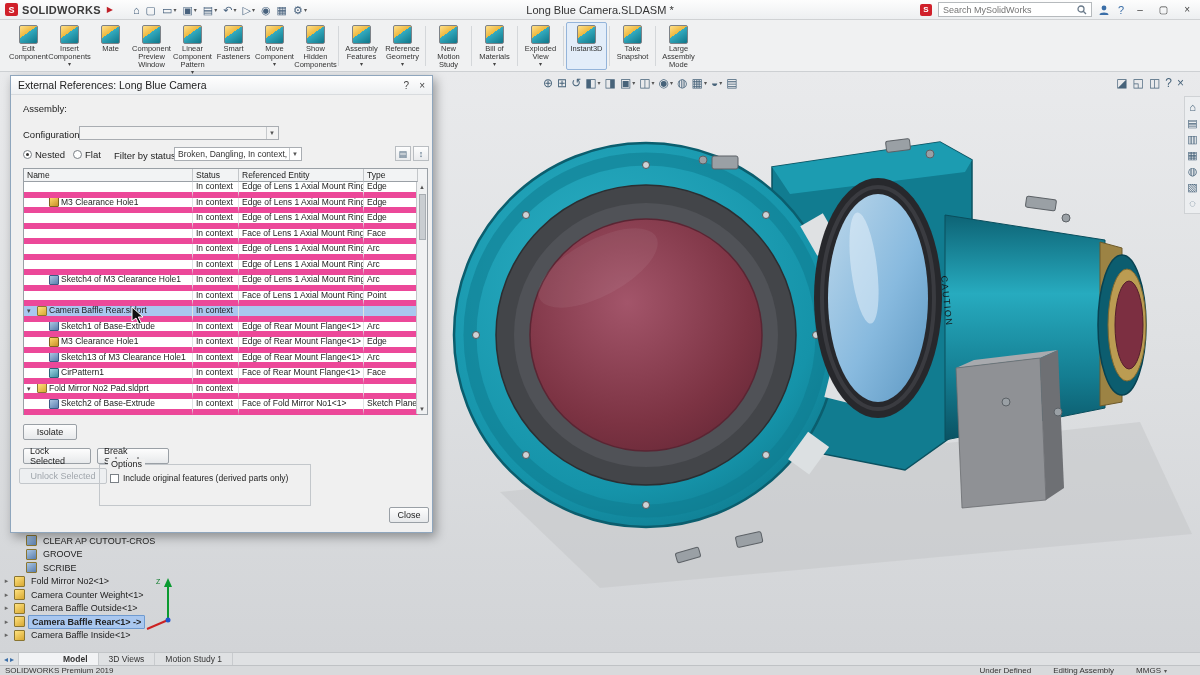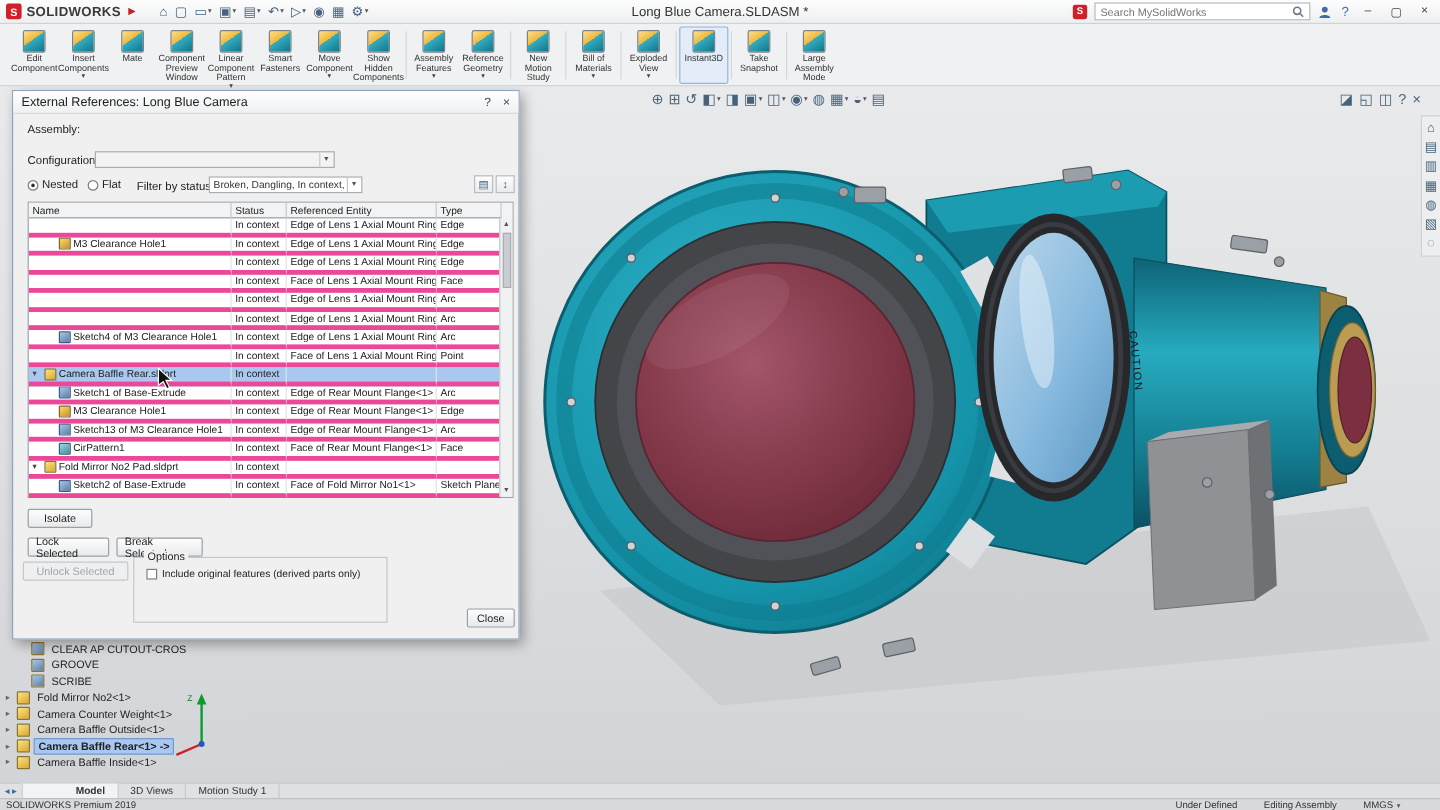--- a/index.html
+++ b/index.html
@@ -9,21 +9,21 @@
   .titlebar{position:absolute;top:0;left:0;right:0;height:20px;background:linear-gradient(#fdfdfd,#edeff1);border-bottom:1px solid #d0d2d4;display:flex;align-items:center;padding:0 5px;gap:4px;z-index:40;}
   .logo-badge{width:13px;height:13px;background:#d0202a;color:#fff;font-weight:bold;font-size:9px;display:flex;align-items:center;justify-content:center;border-radius:2px;}
   .logo-text{font-weight:bold;font-size:11px;color:#3a3a3a;letter-spacing:.3px;}
   .menu-arrow{color:#c02028;font-size:8px;margin:0 2px;}
   .qat{display:flex;gap:2px;margin-left:12px;align-items:center;}
   .qicon{font-size:11px;color:#48627e;display:flex;align-items:center;padding:0 2px;line-height:16px;}
   .arrow-sm{font-size:6px;color:#555;margin-left:1px;}
   .tb-title{position:absolute;left:300px;right:300px;text-align:center;font-size:11px;color:#333;pointer-events:none;}
   .tb-right{margin-left:auto;display:flex;align-items:center;gap:6px;z-index:2;}
   .sw-badge{width:12px;height:12px;background:#d0202a;border-radius:2px;color:#fff;font-size:8px;font-weight:bold;display:flex;align-items:center;justify-content:center;}
-  .search-box{display:flex;align-items:center;background:#fff;border:1px solid #b6babd;height:15px;width:180px;padding:0 4px;gap:4px;}
+  .search-box{display:flex;align-items:center;background:#fff;border:1px solid #b6babd;height:15px;width:154px;padding:0 4px;gap:4px;}
   .search-box input{border:none;outline:none;font-size:9px;flex:1;color:#777;background:transparent;font-family:"Liberation Sans",sans-serif;}
   .win-btn{font-size:10px;color:#444;padding:0 5px;}
   .hdr-glyph{font-size:11px;color:#3a6ea8;padding:0 2px;}
 
   
   .ribbon{position:absolute;top:20px;left:0;right:0;height:52px;background:#f0f1f2;border-bottom:1px solid #cdd0d3;display:flex;align-items:stretch;padding:2px 4px 1px 8px;z-index:30;}
   .rb{width:41px;display:flex;flex-direction:column;align-items:center;padding:2px 1px 0;border:1px solid transparent;border-radius:2px;flex:none;}
   .rb.active{background:#e3edf9;border-color:#94b4da;}
   .cube{width:19px;height:19px;margin-bottom:1px;border:1px solid #7d8288;border-radius:2px;background:linear-gradient(145deg,#ffe08a 0%,#eeb83e 42%,#35acc0 42%,#0f7689 100%);flex:none;}
   .rb .lbl{font-size:7.5px;line-height:8px;text-align:center;color:#333;white-space:pre-line;}
@@ -53,35 +53,35 @@
   .rdot{width:9px;height:9px;border:1px solid #7a8086;border-radius:50%;background:#fff;position:relative;}
   .rdot.on::after{content:"";position:absolute;inset:2px;border-radius:50%;background:#333;}
   .mini-tool{position:absolute;width:16px;height:15px;border:1px solid #b9bdc1;background:linear-gradient(#fdfdfd,#e9ebed);font-size:9px;color:#47637a;display:flex;align-items:center;justify-content:center;}
 
   .tbl{position:absolute;left:12px;top:92px;width:405px;height:247px;background:#fff;border:1px solid #9aa0a6;}
   .thead,.trow{display:grid;grid-template-columns:169px 46px 125px 54px;}
   .thead{height:13px;background:#f2f3f4;}
   .thead .hcell{font-size:8.5px;color:#222;border-right:1px solid #c3c6c9;border-bottom:1px solid #9aa0a6;padding-left:3px;line-height:12px;overflow:hidden;}
   .trow{height:15.5px;}
   .trow.sel{background:#a9c7ef;}
-  .tcell{font-size:8.5px;color:#222;border-right:1px solid #e0e2e4;border-bottom:4px solid #ec4899;padding-left:3px;line-height:15px;overflow:hidden;white-space:nowrap;display:flex;align-items:center;gap:2px;}
+  .tcell{font-size:8.5px;color:#222;border-right:1px solid #e0e2e4;border-bottom:6px solid #ec4899;padding-left:3px;line-height:15px;overflow:hidden;white-space:nowrap;display:flex;align-items:center;gap:2px;}
   .rowarrow{font-size:7px;color:#444;width:8px;flex:none;}
   .ind{width:20px;flex:none;}
   .ic{width:10px;height:10px;border-radius:1px;flex:none;border:1px solid #8a7530;}
   .ic-part{background:linear-gradient(145deg,#ffe27e,#d8a833);}
   .ic-hole{background:linear-gradient(145deg,#ffd86a,#c89028);border-color:#7d6420;}
   .ic-sketch{background:linear-gradient(145deg,#aac6e2,#5a7eae);border-color:#3c5a84;}
   .ic-pattern{background:linear-gradient(145deg,#9fd8e4,#3e8ca0);border-color:#2a6478;}
   .vscroll{position:absolute;right:0;top:13px;bottom:0;width:11px;background:#f0f1f2;border-left:1px solid #c3c6c9;display:flex;flex-direction:column;align-items:center;}
   .vscroll .sa{font-size:6px;color:#555;line-height:10px;}
   .vthumb{width:7px;height:46px;background:#c9cdd1;border:1px solid #a8adb2;margin-top:2px;}
 
   .btn{position:absolute;height:16px;background:linear-gradient(#fdfdfd,#e7e9eb);border:1px solid #9aa0a6;border-radius:2px;font-size:9px;color:#222;display:flex;align-items:center;justify-content:center;padding:0 6px;}
   .btn.disabled{color:#a0a6ac;border-color:#c3c7cb;background:#edeff1;}
-  .optbox{position:absolute;left:88px;top:388px;width:212px;height:55px;border:1px solid #c3c7cb;margin-left:12px;}
+  .optbox{position:absolute;left:88px;top:388px;width:212px;height:42px;border:1px solid #c3c7cb;}
   .optbox .cap{position:absolute;top:-6px;left:8px;background:#f0f0f0;padding:0 3px;font-size:9px;color:#222;}
   .chk{position:absolute;display:flex;align-items:center;gap:4px;font-size:8.5px;color:#222;}
   .cbox{width:9px;height:9px;border:1px solid #7a8086;background:#fff;flex:none;}
 
   
   .tree{position:absolute;left:2px;top:462px;width:215px;z-index:5;}
   .titem{display:flex;align-items:center;height:13.5px;gap:3px;font-size:9px;color:#222;}
   .titem .ta{width:9px;font-size:7px;color:#666;text-align:center;flex:none;}
   .titem .ti{width:11px;height:11px;flex:none;border-radius:1px;border:1px solid #8a7530;}
   .titem .tlabel{white-space:nowrap;padding:0 3px;line-height:12px;}

